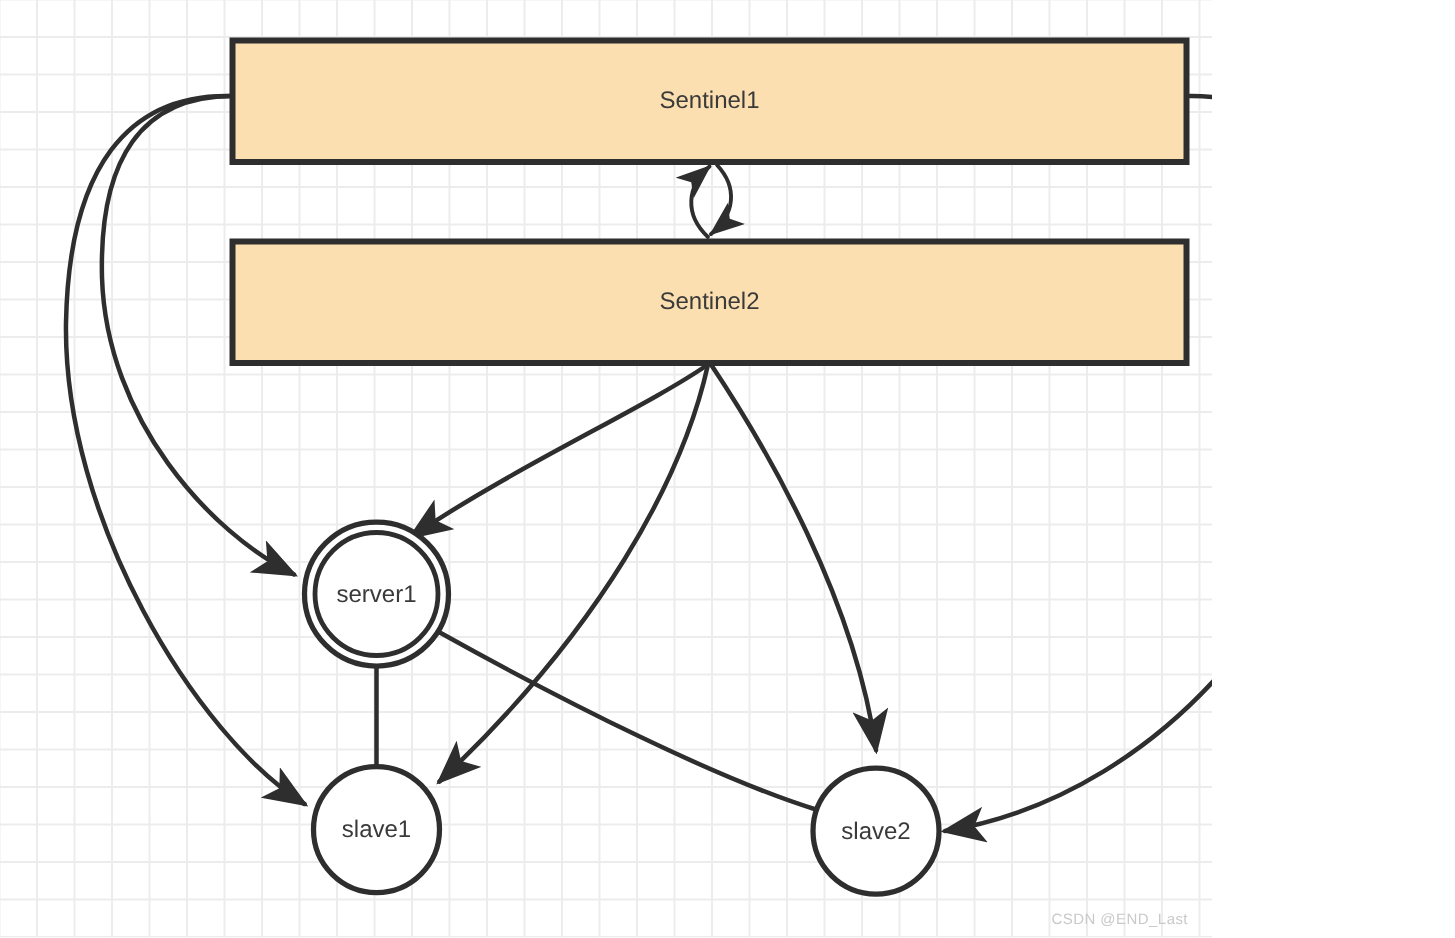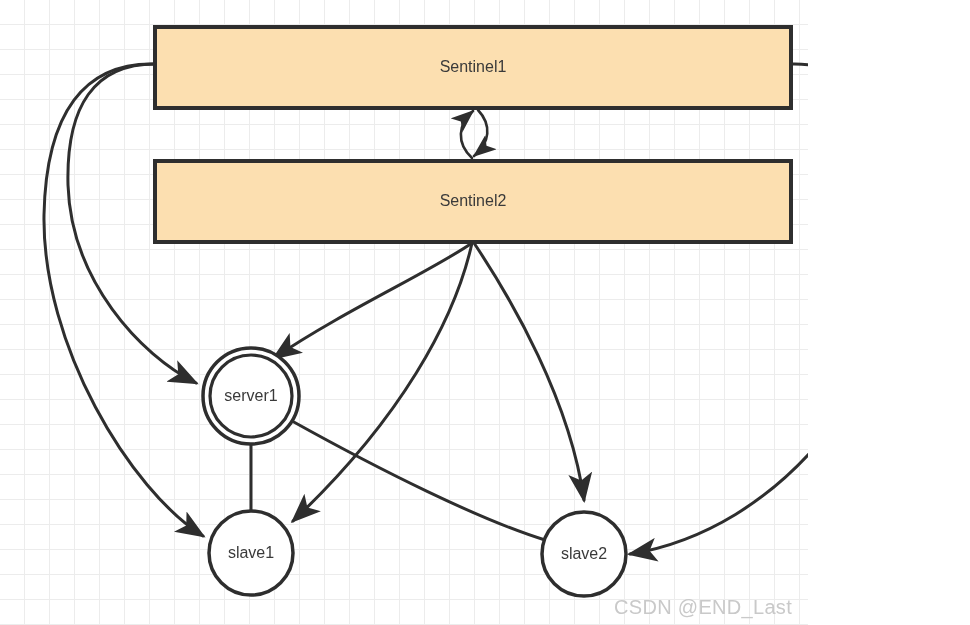--- a/index.html
+++ b/index.html
@@ -63,21 +63,21 @@
   }
   .node-label-box {
     font-size: 16px;
   }
   .watermark {
     position: absolute;
     right: 16px;
     bottom: 6px;
     color: #c9c9c9;
     font-family: "Liberation Sans", sans-serif;
-    font-size: 20px;
+    font-size: 10px;
     letter-spacing: 0.3px;
     white-space: nowrap;
     user-select: none;
   }
 </style>
 </head>
 <body>
 
 <div id="canvas">
 

